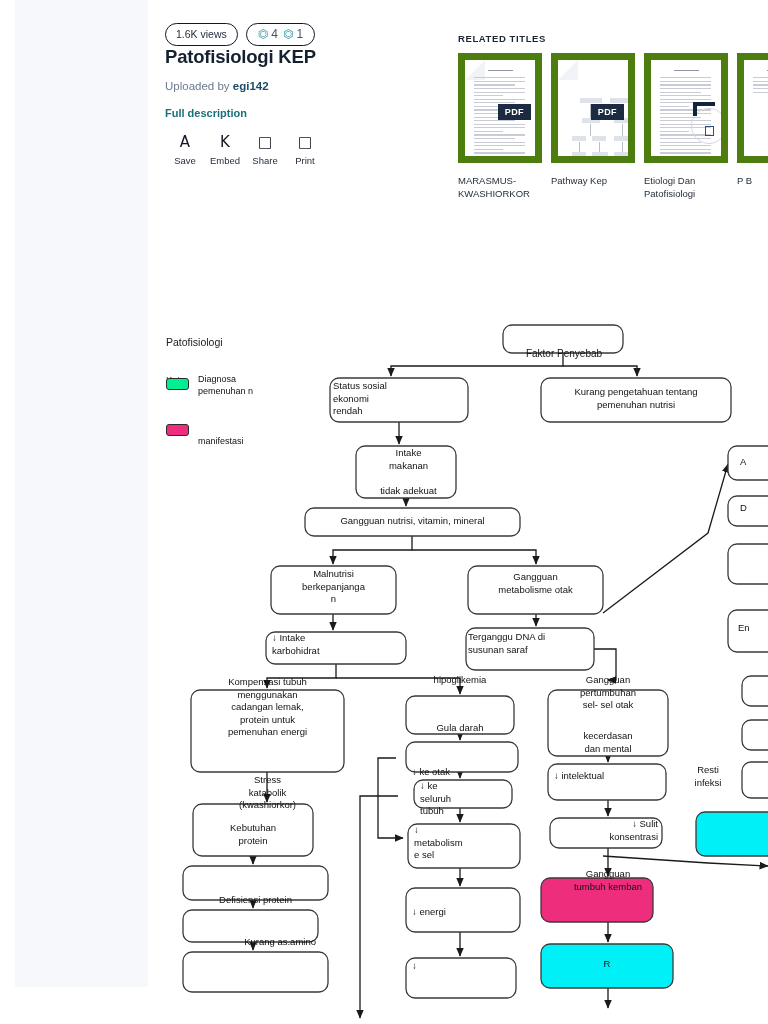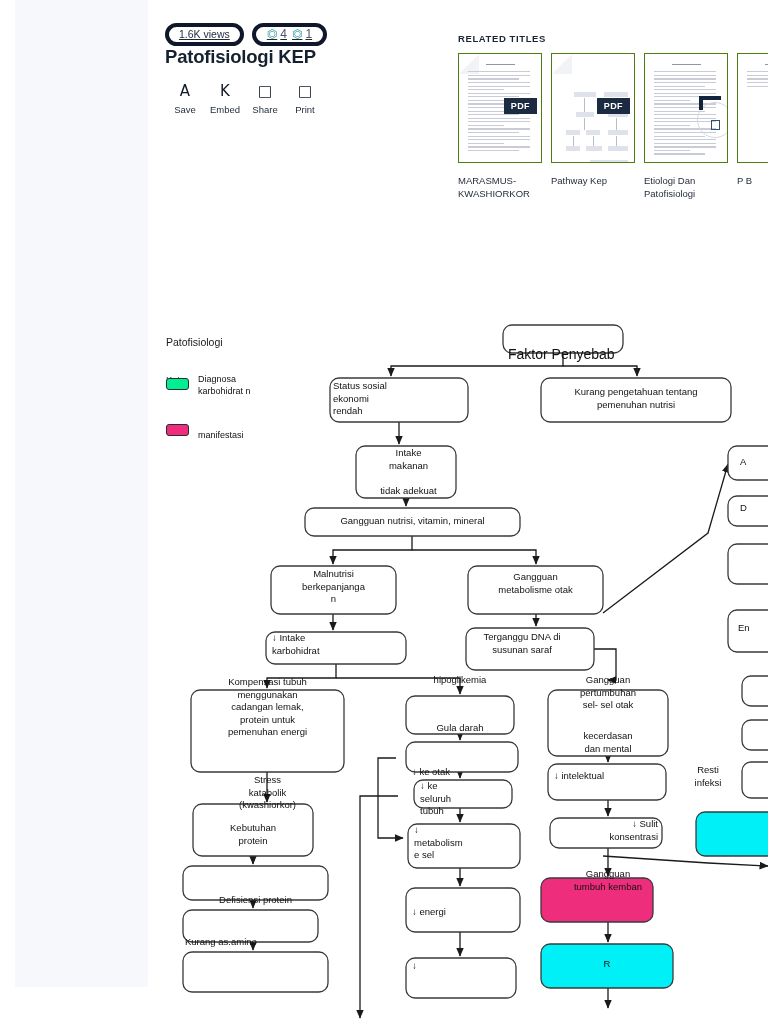--- a/index.html
+++ b/index.html
@@ -22,24 +22,24 @@
     position: absolute; left: 15px; top: 0;
     width: 133px; height: 987px;
     background: #f7f8fb;
   }
 
   
   #doc-header { position: absolute; left: 165px; top: 22px; width: 270px; }
 
   .pill-row { display: flex; align-items: center; gap: 8px; height: 24px; }
   .pill {
-    border: 4px solid #0f172a; border-radius: 12px;
+    border: 1px solid #0f172a; border-radius: 12px;
     height: 23px; display: flex; align-items: center;
     padding: 0 10px; color: #1e2a3a; font-size: 10.5px;
-    background: #fff; white-space: nowrap; text-decoration: underline;
+    background: #fff; white-space: nowrap;
   }
   .pill.votes { gap: 5px; padding: 0 11px; }
   .vote-group { display: flex; align-items: center; gap: 3px; }
   .vote-ico { color: #3da3a8; font-size: 12px; line-height: 1; font-family: "DejaVu Sans", sans-serif; }
   .vote-num { color: #4a5568; font-size: 12px; }
 
   #doc-title {
     font-size: 18.5px; font-weight: bold; color: #15212e;
     letter-spacing: -0.2px;
   }
@@ -68,21 +68,21 @@
   
   #related { position: absolute; left: 458px; top: 33px; width: 320px; }
   #related-heading {
     font-size: 9.5px; font-weight: bold; color: #1b2533;
     letter-spacing: 0.6px; margin-bottom: 9px;
   }
   #thumb-strip { display: flex; gap: 9px; }
   .thumb-cell { width: 84px; flex: 0 0 84px; }
   .thumb-card {
     position: relative; width: 84px; height: 110px;
-    background: #fff; border: 1px solid #4d7c0f; overflow: hidden;
+    background: #fff; border: 7px solid #4d7c0f; overflow: hidden;
   }
   .dogear {
     position: absolute; left: 0; top: 0;
     width: 0; height: 0;
     border-left: 20px solid #ffffff;
     border-bottom: 20px solid #f2f3f7;
   }
   .tlines { position: absolute; left: 9px; top: 10px; right: 8px; }
   .tline { height: 1.2px; background: #c9ccd6; margin-bottom: 2.4px; }
   .tline.s { width: 55%; }
@@ -158,21 +158,25 @@
         </span>
         <span class="vote-group">
           <span class="vote-ico">⏣</span>
           <span class="vote-num">1</span>
         </span>
       </div>
     </div>
 
     <div id="doc-title">Patofisiologi KEP</div>
 
-
+    <div id="uploaded-line">
+      <span>Uploaded by </span><span id="uploader-name">egi142</span>
+    </div>
+
+    <div id="full-description">Full description</div>
 
     <div id="action-row">
       <div class="action-item">
         <span class="action-glyph">A</span>
         <span class="action-label">Save</span>
       </div>
       <div class="action-item">
         <span class="action-glyph">K</span>
         <span class="action-label">Embed</span>
       </div>
@@ -310,25 +314,25 @@
     </div>
   </div>
 
   <div id="chart">
 
     <div class="lbl" id="chart-title" style="left:18px; top:18px;">Patofisiologi</div>
     <div class="lbl" id="ket-label" style="left:18px; top:56px;">Ket:</div>
 
     <div class="legend-swatch" style="left:18px; top:60px; background:#00EF92;"></div>
     <div class="legend-text" style="left:50px; top:56px; width:62px;">Diagnosa
-karbohidrat
+pemenuhan
 n</div>
 
     <div class="legend-swatch" style="left:18px; top:106px; background:#EE2D7C;"></div>
-    <div class="legend-text" style="left:50px; top:112px; width:80px;">manifestasi</div>
+    <div class="legend-text" style="left:50px; top:118px; width:80px;">manifestasi</div>
 
     <svg id="chart-svg" width="620" height="706" viewBox="0 0 620 706">
       <defs>
         <marker id="ah" markerWidth="9" markerHeight="9" refX="6.5" refY="3" orient="auto" markerUnits="strokeWidth">
           <path d="M0,0 L7,3 L0,6 z" fill="#1a1a1a"></path>
         </marker>
       </defs>
       <g id="connector-layer" stroke="#1a1a1a" stroke-width="1.3" fill="none" marker-end="url(#ah)">
           <path d="M415,35 L415,48 L243,48 L243,58"></path>
           <path d="M415,48 L489,48 L489,58"></path>
@@ -391,39 +395,39 @@
           <rect x="580" y="178" width="120" height="30" rx="9" ry="9" fill="#ffffff" stroke="#3a3a3a" stroke-width="1.3"></rect>
           <rect x="580" y="226" width="120" height="40" rx="9" ry="9" fill="#ffffff" stroke="#3a3a3a" stroke-width="1.3"></rect>
           <rect x="580" y="292" width="120" height="42" rx="9" ry="9" fill="#ffffff" stroke="#3a3a3a" stroke-width="1.3"></rect>
           <rect x="594" y="358" width="110" height="30" rx="9" ry="9" fill="#ffffff" stroke="#3a3a3a" stroke-width="1.3"></rect>
           <rect x="594" y="402" width="110" height="30" rx="9" ry="9" fill="#ffffff" stroke="#3a3a3a" stroke-width="1.3"></rect>
           <rect x="594" y="444" width="110" height="36" rx="9" ry="9" fill="#ffffff" stroke="#3a3a3a" stroke-width="1.3"></rect>
         </g>
     </svg>
 
     <div id="node-text-layer">
-        <div class="lbl" style="left: 360px; top: 30px; width: 112px; font-size: 14px;">Faktor Penyebab</div>
+        <div class="lbl" style="left: 360px; top: 30px; width: 112px; text-align: center; font-size: 10px;">Faktor Penyebab</div>
         <div class="lbl" style="left: 185px; top: 62px; width: 132px; font-size: 9.5px;">Status sosial
 ekonomi
 rendah</div>
         <div class="lbl" style="left: 396px; top: 68px; width: 184px; text-align: center; font-size: 9.5px;">Kurang pengetahuan tentang
 pemenuhan nutrisi</div>
         <div class="lbl" style="left: 210px; top: 129px; width: 101px; text-align: center; font-size: 9.5px;">Intake
 makanan
 
 tidak adekuat</div>
         <div class="lbl" style="left: 159px; top: 197px; width: 211px; text-align: center; font-size: 9.5px;">Gangguan nutrisi, vitamin, mineral</div>
         <div class="lbl" style="left: 125px; top: 250px; width: 121px; text-align: center; font-size: 9.5px;">Malnutrisi
 berkepanjanga
 n</div>
         <div class="lbl" style="left: 322px; top: 253px; width: 131px; text-align: center; font-size: 9.5px;">Gangguan
 metabolisme otak</div>
         <div class="lbl" style="left: 124px; top: 314px; width: 130px; text-align: left; font-size: 9.5px;">↓ Intake
    karbohidrat</div>
-        <div class="lbl" style="left: 320px; top: 313px; width: 108px; text-align: center; font-size: 9.5px;">Terganggu DNA di
+        <div class="lbl" style="left: 320px; top: 313px; width: 108px; font-size: 9.5px;">Terganggu DNA di
 susunan saraf</div>
         <div class="lbl" style="left: 45px; top: 358px; width: 149px; text-align: center; font-size: 9.5px;">Kompensasi tubuh
 menggunakan
 cadangan lemak,
 protein untuk
 pemenuhan energi</div>
         <div class="lbl" style="left: 250px; top: 356px; width: 124px; text-align: center; font-size: 9.5px;">hipoglikemia</div>
         <div class="lbl" style="left: 402px; top: 356px; width: 116px; text-align: center; font-size: 9.5px;">Gangguan
 pertumbuhan
 sel- sel otak</div>
@@ -444,21 +448,21 @@
 infeksi</div>
         <div class="lbl" style="left: 400px; top: 550px; width: 120px; text-align: center; font-size: 9.5px;">Gangguan
 tumbuh kemban</div>
         <div class="lbl" style="left: 264px; top: 588px; width: 104px; text-align: left; font-size: 9.5px;">↓     energi</div>
         <div class="lbl" style="left: 45px; top: 456px; width: 149px; text-align: center; font-size: 9.5px;">Stress
 katabolik
 (kwashiorkor)</div>
         <div class="lbl" style="left: 47px; top: 504px; width: 116px; text-align: center; font-size: 9.5px;">Kebutuhan
 protein</div>
         <div class="lbl" style="left: 37px; top: 576px; width: 141px; text-align: center; font-size: 9.5px;">Defisiensi protein</div>
-        <div class="lbl" style="left: 37px; top: 618px; width: 131px; text-align: left; font-size: 9.5px;">Kurang as.amino</div>
+        <div class="lbl" style="left: 37px; top: 618px; width: 131px; text-align: right; font-size: 9.5px;">Kurang as.amino</div>
         <div class="lbl" style="left: 264px; top: 642px; width: 100px; text-align: left; font-size: 9.5px;">↓</div>
         <div class="lbl" style="left: 395px; top: 640px; width: 128px; text-align: center; font-size: 9.5px;">R</div>
         <div class="lbl" style="left: 592px; top: 138px; width: 100px; text-align: left; font-size: 9.5px;">A</div>
         <div class="lbl" style="left: 592px; top: 184px; width: 100px; text-align: left; font-size: 9.5px;">D</div>
         <div class="lbl" style="left: 590px; top: 304px; width: 100px; text-align: left; font-size: 9.5px;">En</div>
       </div>
   </div>
 
 </div>
 

